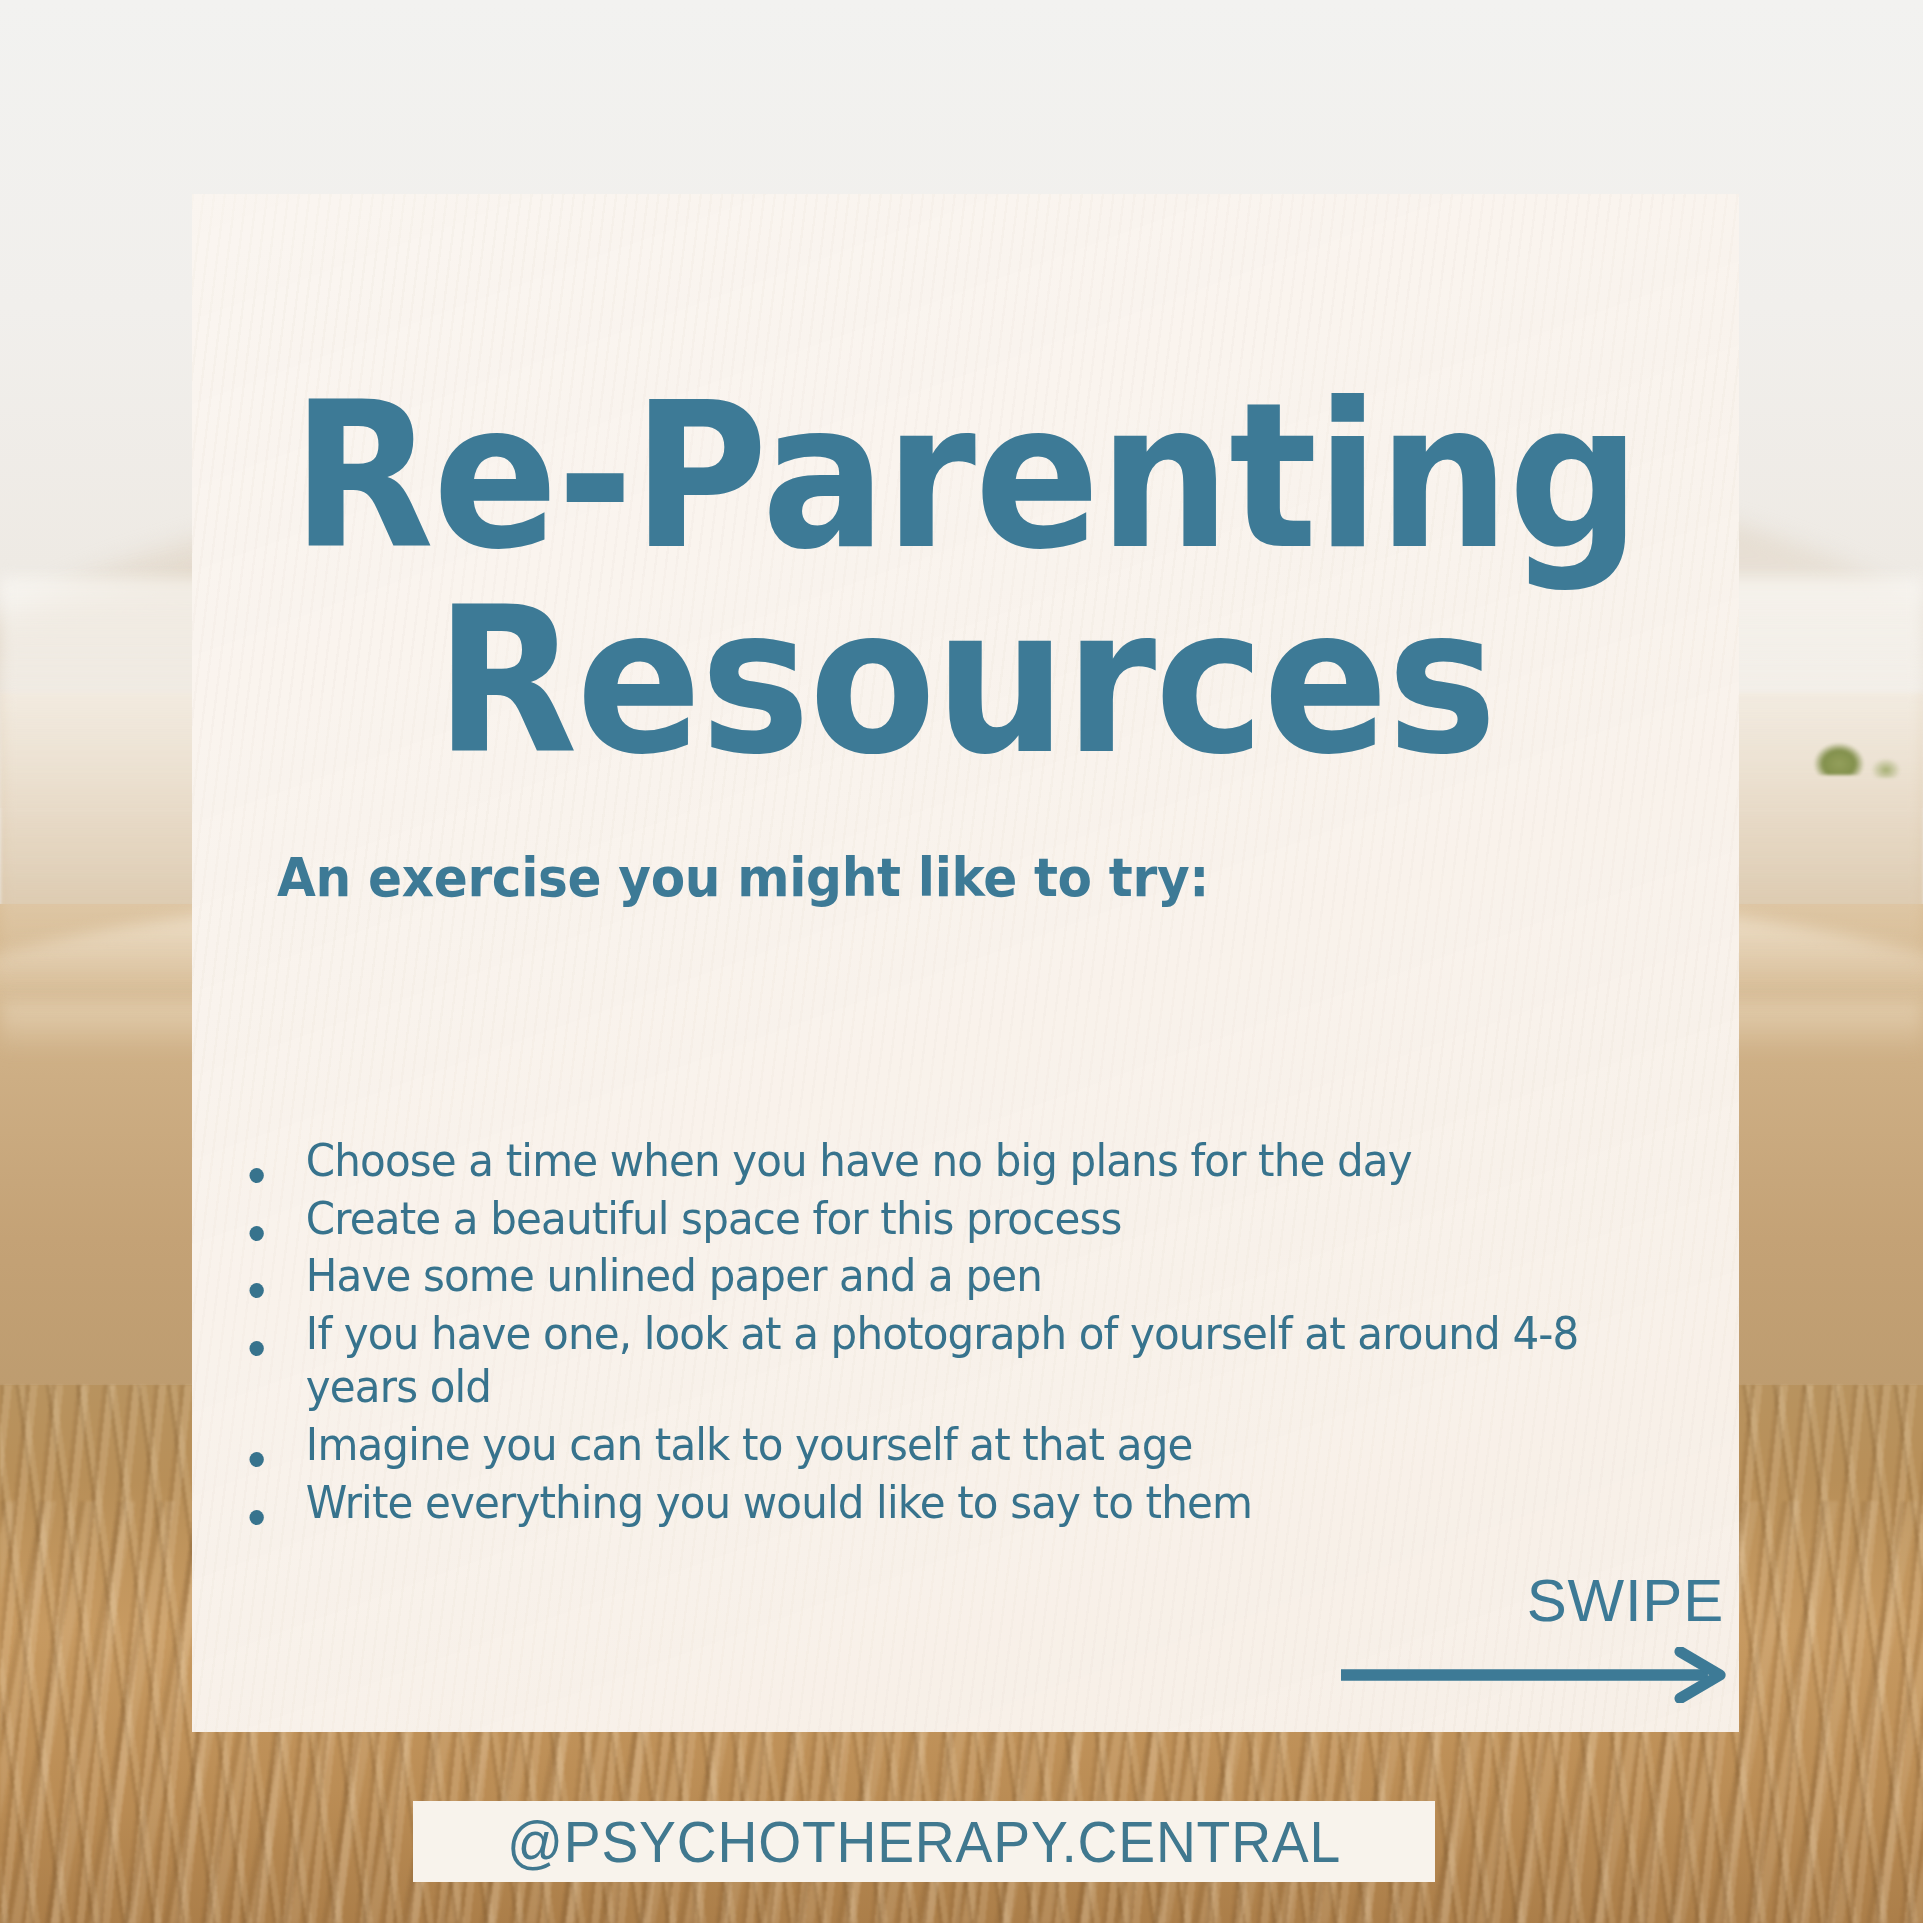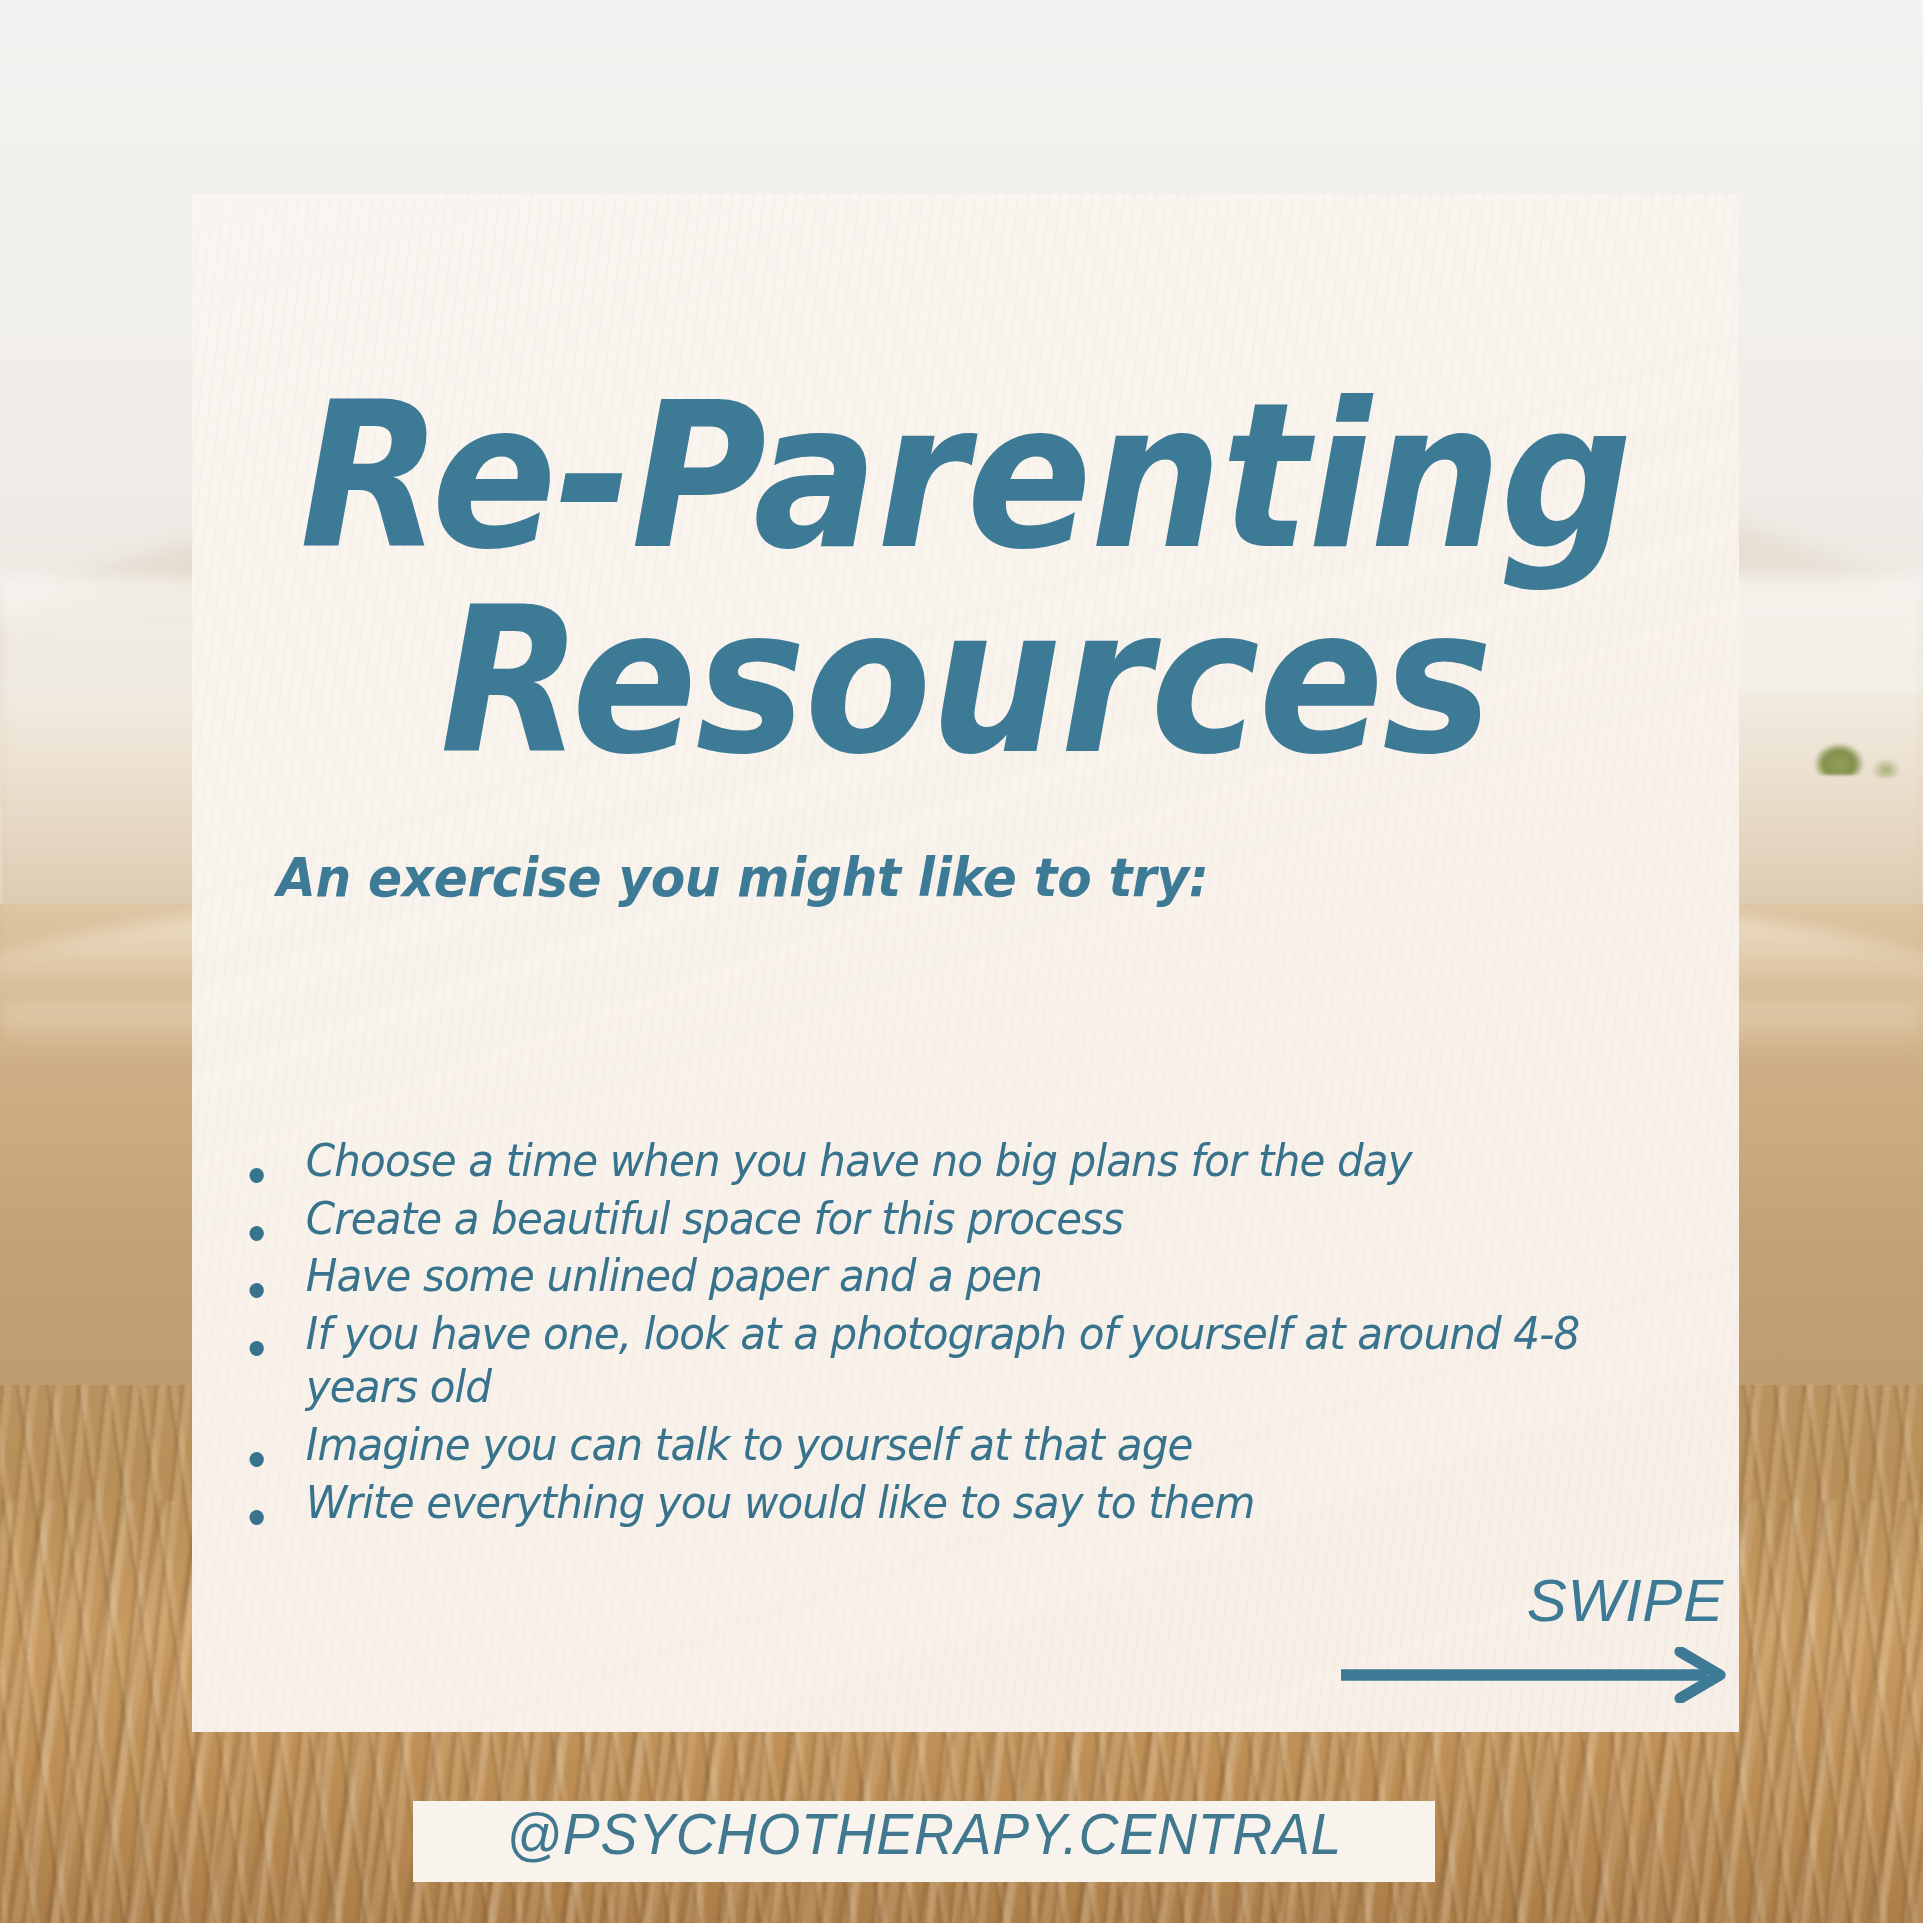--- a/index.html
+++ b/index.html
@@ -1,21 +1,21 @@
 <!DOCTYPE html>
 <html style="font-size:12px"><head>
 <meta charset="utf-8">
 <style>
   html,body{margin:0;padding:0;}
   body{
     width:1924px;height:1924px;overflow:hidden;
     font-family:"Liberation Sans", sans-serif;
     background:#efeeec;
   }
-  #stage{position:relative;width:1924px;height:1924px;overflow:hidden;font-style:italic;}
+  #stage{position:relative;width:1924px;height:1924px;overflow:hidden;}
 
   
   .bg{position:absolute;inset:0;}
   .bg-sky{
     position:absolute;left:0;top:0;width:100%;height:42%;
     background:linear-gradient(180deg,#f2f2f0 0%,#f1efec 38%,#eeeae4 70%,#eae3d9 100%);
   }
   .bg-farhill{
     position:absolute;left:-4%;top:23%;width:108%;height:14%;
     background:linear-gradient(180deg,rgba(216,201,181,.55) 0%,rgba(224,211,193,.35) 60%,rgba(230,219,203,0) 100%);
@@ -149,21 +149,21 @@
     letter-spacing:0.8px;
     line-height:1;
     padding-right:4.5px;
   }
   .swipe-arrow{display:block;margin-top:16.5px;}
 
   
   .handle{
     position:absolute;left:413px;top:1801px;width:1022px;height:81px;
     background:#f8f3ec;
-    display:flex;align-items:flex-start;justify-content:center;
+    display:flex;align-items:center;justify-content:center;
   }
   .handle-text{
     color:#40788f;
     font-family:"Liberation Sans", sans-serif;
     font-size:57px;
     letter-spacing:0.8px;
     transform:scaleX(.97);
     white-space:nowrap;
   }
 </style>

